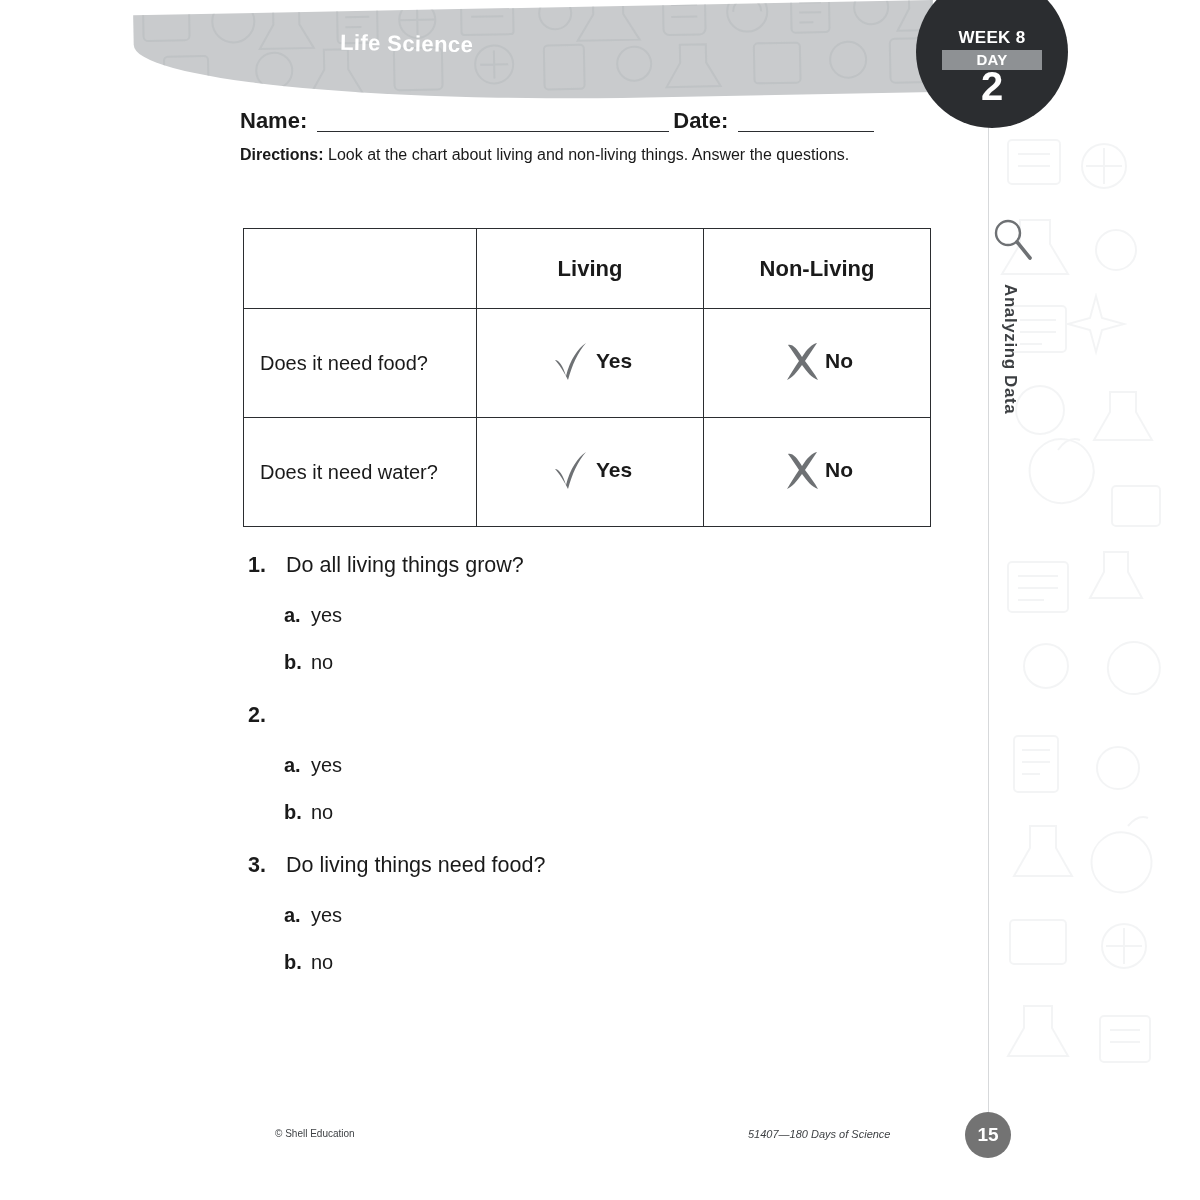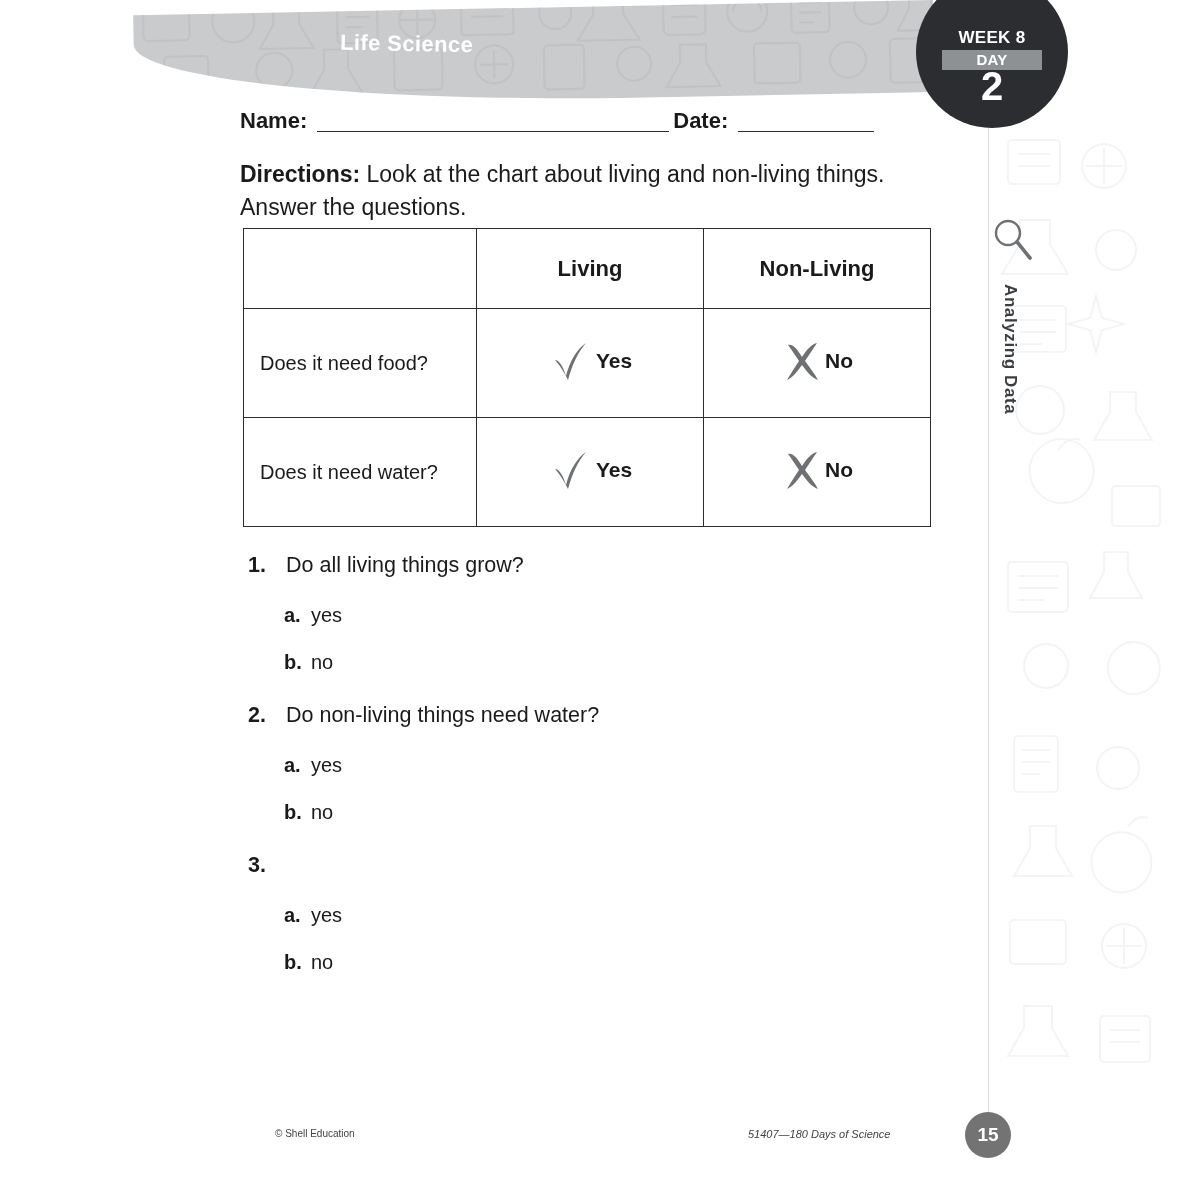--- a/index.html
+++ b/index.html
@@ -144,23 +144,23 @@
     border-bottom: 1.5px solid #2b2d30;
     height: 20px;
     margin: 0 4px 2px 10px;
   }
   .nd-line.name { width: 352px; }
   .nd-line.date { width: 136px; }
 
   .directions {
     position: absolute;
     left: 240px;
-    top: 158px;
+    top: 144px;
     width: 710px;
-    font-size: 23px;
+    font-size: 16px;
     line-height: 1.42;
   }
   .directions b { font-weight: bold; }
 
   
   .chart {
     position: absolute;
     left: 243px;
     top: 228px;
     width: 687px;
@@ -443,35 +443,35 @@
     </div>
     <div class="opt-line">
       <span class="opt-letter">b.</span>
       <span>no</span>
     </div>
   </div>
 
   <div class="q-block">
     <div class="q-line">
       <span class="q-num">2.</span>
-      <span class="q-text">Do non-living things need water?</span>
     </div>
     <div class="opt-line">
       <span class="opt-letter">a.</span>
       <span>yes</span>
     </div>
     <div class="opt-line">
       <span class="opt-letter">b.</span>
       <span>no</span>
     </div>
   </div>
 
   <div class="q-block">
     <div class="q-line">
       <span class="q-num">3.</span>
+      <span class="q-text">Do living things need food?</span>
     </div>
     <div class="opt-line">
       <span class="opt-letter">a.</span>
       <span>yes</span>
     </div>
     <div class="opt-line">
       <span class="opt-letter">b.</span>
       <span>no</span>
     </div>
   </div>

